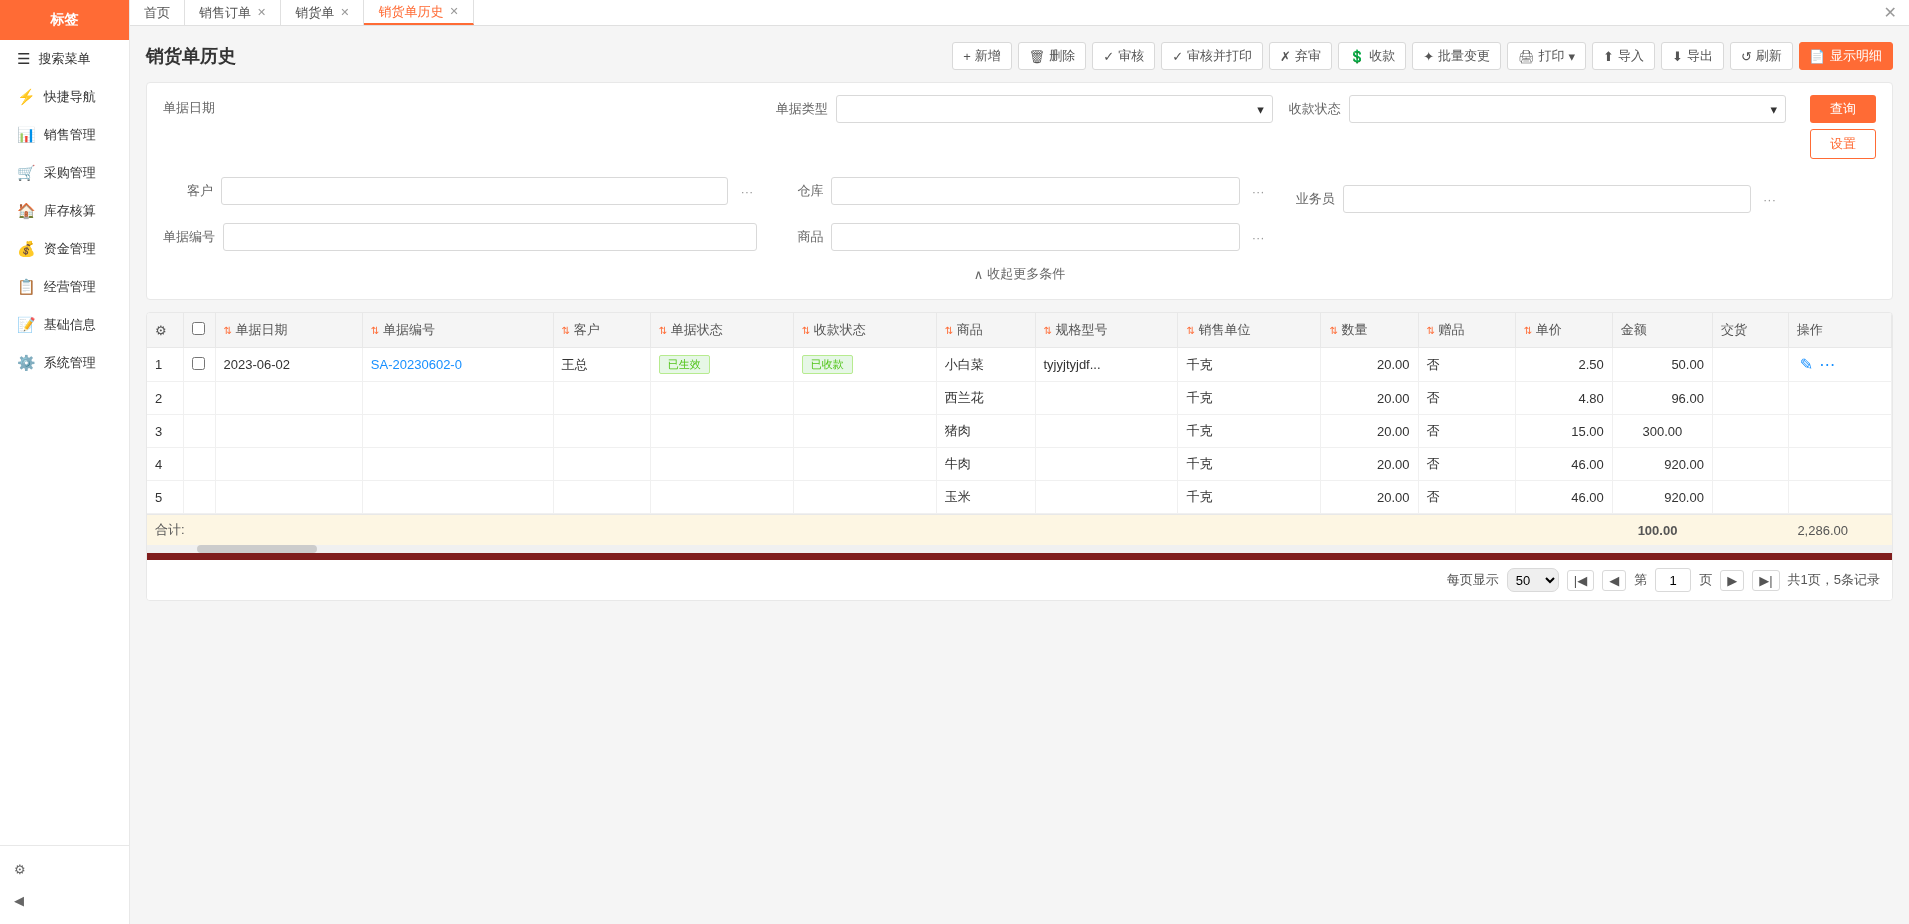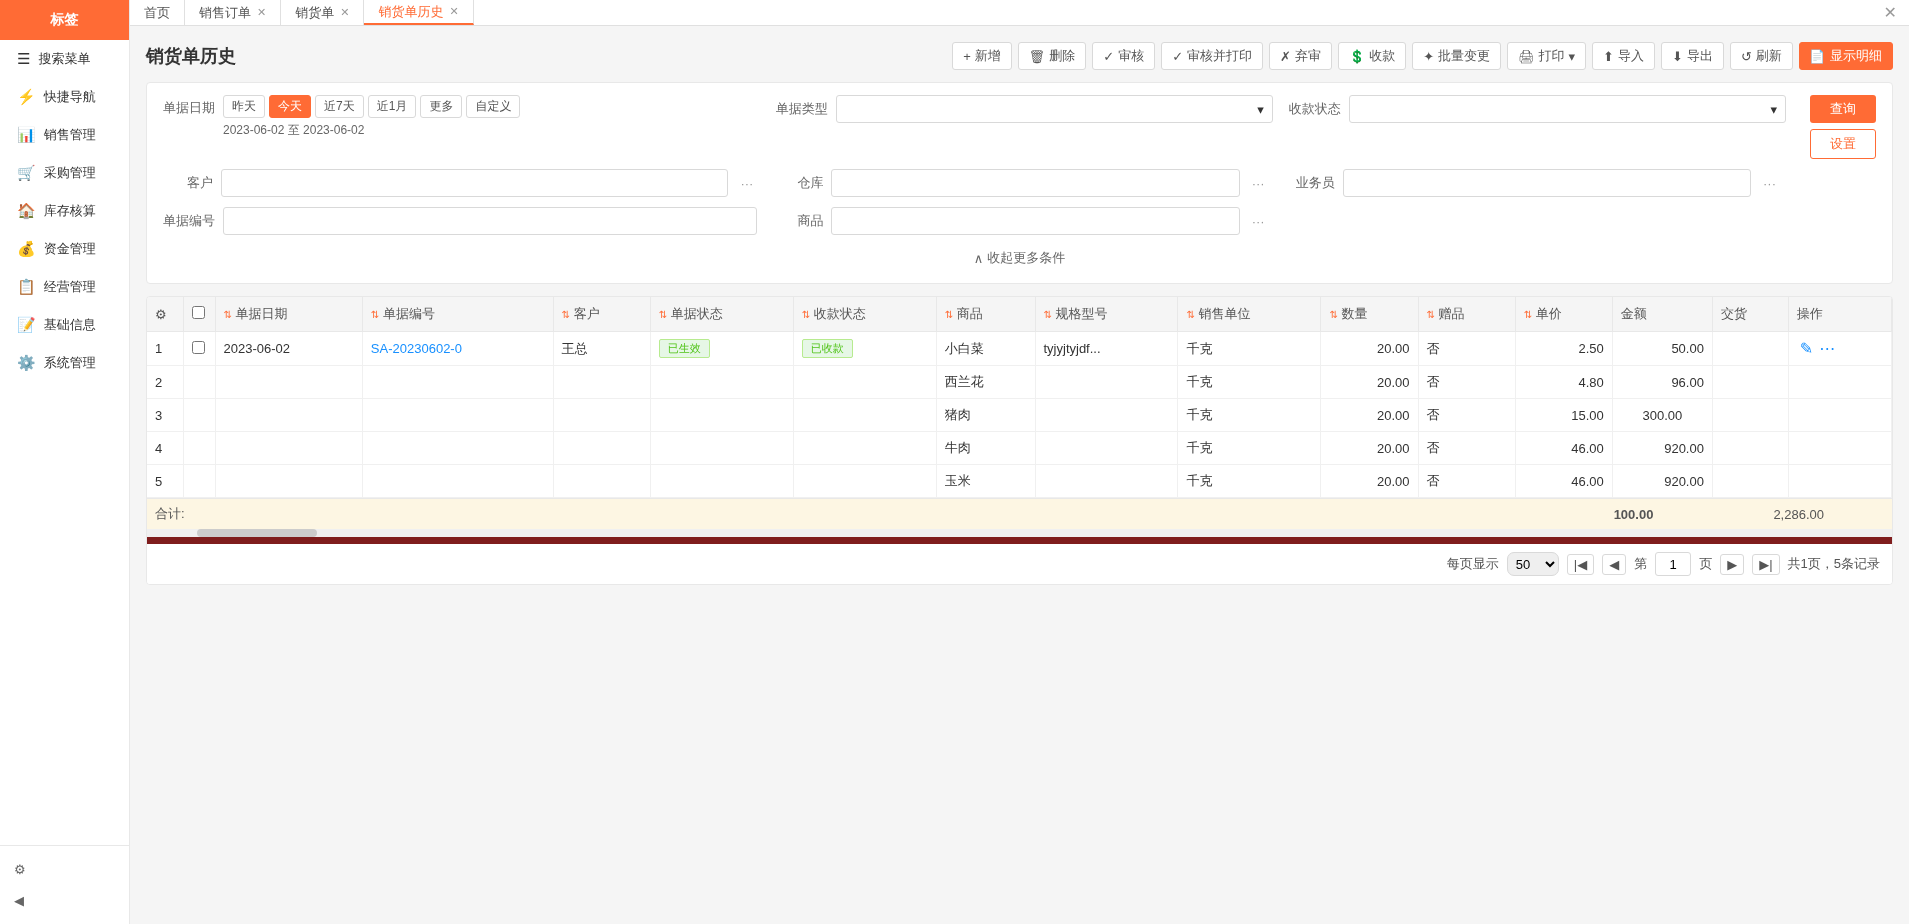--- a/index.html
+++ b/index.html
@@ -465,31 +465,20 @@
         <span>显示明细</span>
       </button>
     </div>
 
     <div class="filter-panel">
 
       <div style="display:flex; gap:16px; margin-bottom:10px; align-items:flex-start;">
 
         <div style="display:flex; align-items:flex-start; gap:8px; flex:1.2;">
           <span class="filter-label" style="padding-top:4px;">单据日期</span>
-          <div style="display:flex; flex-direction:column; gap:4px;">
-            <div class="date-range-row">
-              <button class="date-btn">昨天</button>
-              <button class="date-btn active">今天</button>
-              <button class="date-btn">近7天</button>
-              <button class="date-btn">近1月</button>
-              <button class="date-btn">更多</button>
-              <button class="date-btn">自定义</button>
-            </div>
-            <span class="date-text">2023-06-02 至 2023-06-02</span>
-          </div>
         </div>
 
         <div style="display:flex; align-items:center; gap:8px; flex:1;">
           <span class="filter-label">单据类型</span>
           <div class="filter-select" style="flex:1;">
             <span></span>
             <span>▾</span>
           </div>
         </div>
 
@@ -511,21 +500,21 @@
         <div style="display:flex; align-items:center; gap:8px; flex:1.2;">
           <span class="filter-label">客户</span>
           <input class="filter-input" type="text" style="flex: 1 1 0%;">
           <span class="filter-dots">···</span>
         </div>
         <div style="display:flex; align-items:center; gap:8px; flex:1;justify-content:center;">
           <span class="filter-label">仓库</span>
           <input class="filter-input" type="text" style="flex: 1 1 0%;">
           <span class="filter-dots">···</span>
         </div>
-        <div style="display:flex; align-items:center; gap:8px; flex:1;">
+        <div style="display:flex; align-items:center; gap:8px; flex:1;margin-top:16px;">
           <span class="filter-label">业务员</span>
           <input class="filter-input" type="text" style="flex: 1 1 0%;">
           <span class="filter-dots">···</span>
         </div>
         <div style="width:80px;"></div>
       </div>
 
       <div style="display:flex; gap:16px; margin-bottom:10px; align-items:center;">
         <div style="display:flex; align-items:center; gap:8px; flex:1.2;">
           <span class="filter-label">单据编号</span>
@@ -663,21 +652,21 @@
   </tr>
           </tbody>
       </table>
 
       <div class="table-footer">
         <span>合计:</span>
         <span style="flex:1;"></span>
         <span style="margin-right:140px;"></span>
         <span style="margin-right:120px;font-weight:bold;">100.00</span>
         <span></span>
-        <span style="margin-right:60px;">2,286.00</span>
+        <span style="margin-right:36px;">2,286.00</span>
       </div>
 
       <div class="scrollbar-area">
         <div class="scrollbar-thumb"></div>
       </div>
 
       <div class="pagination">
         <span>每页显示</span>
         <select class="page-size-select">
           <option>50</option>

